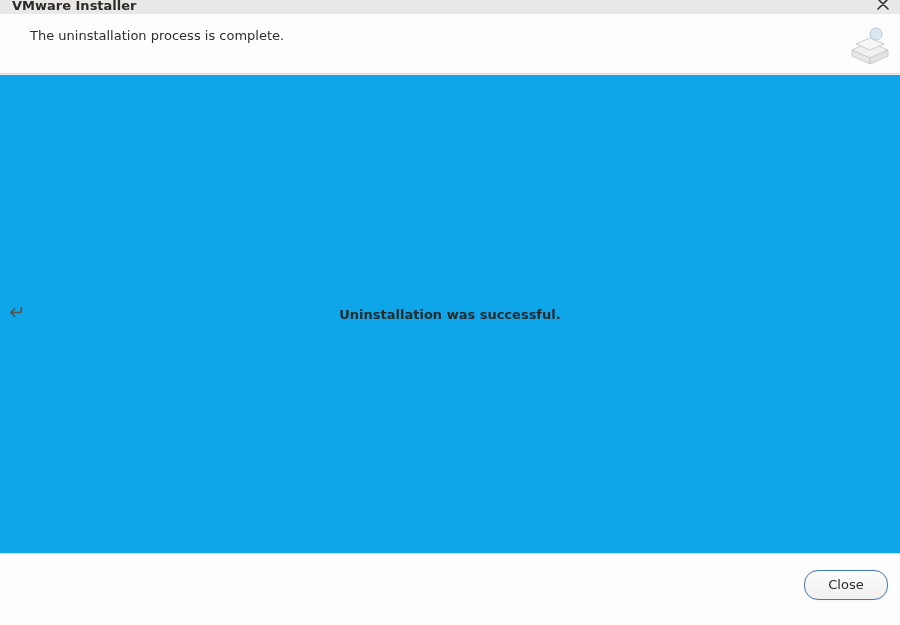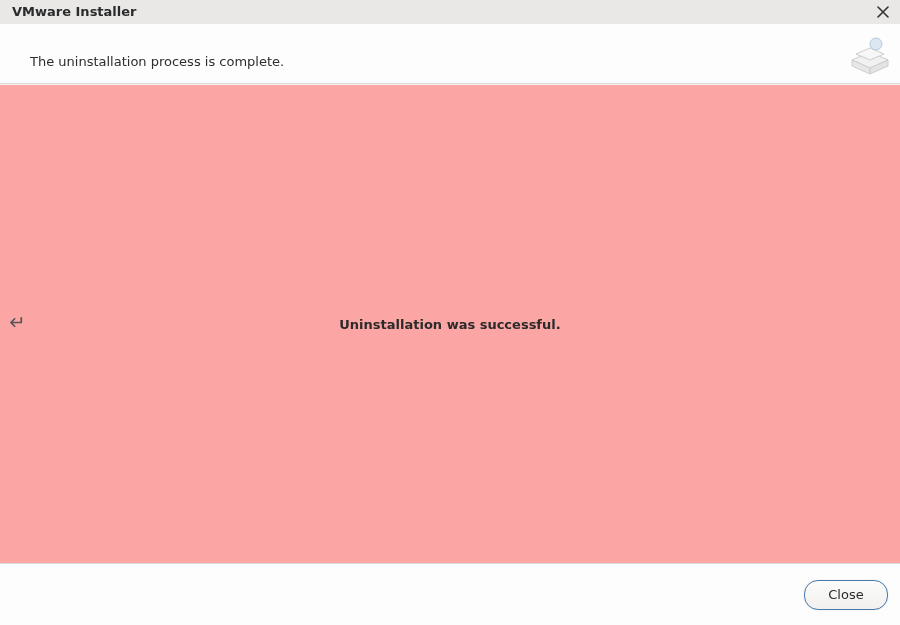--- a/index.html
+++ b/index.html
@@ -6,24 +6,24 @@
     html, body {
       width: 900px;
       height: 625px;
       font-family: "DejaVu Sans", "Liberation Sans", Arial, sans-serif;
       font-size: 13px;
       color: #2e2e2e;
       background: #fdfdfd;
       overflow: hidden;
     }
     .titlebar {
-      height: 24px;
+      height: 14px;
       background: #e9e8e7;
       display: flex;
-      align-items: center;
+      align-items: flex-end;
       padding: 0 8px 0 12px;
       border-bottom: 1px solid #e9e8e7;
     }
     .titlebar-title {
       font-weight: bold;
       font-size: 13px;
       flex: 1;
       color: #2b2b2b;
     }
     .titlebar-close {
@@ -45,32 +45,32 @@
       border-bottom: 1px solid #d9d8d6;
     }
     .header-text { flex: 1; }
     .header-heading {
       font-weight: bold;
       font-size: 13px;
       margin-top: 2px;
     }
     .header-sub {
       font-size: 13px;
-      margin-top: 24px;
+      margin-top: 8px;
       margin-left: 24px;
     }
     .header-icon {
       width: 44px;
       height: 44px;
       align-self: center;
       opacity: 0.5;
     }
     .body {
       height: 479px;
-      background: #fca5a5;
+      background: #0ea5e9;
       border-top: 1px solid #f4f3f2;
       display: flex;
       align-items: center;
       justify-content: center;
       position: relative;
     }
     .body-return-icon {
       position: absolute;
       left: 10px;
       top: 50%;

